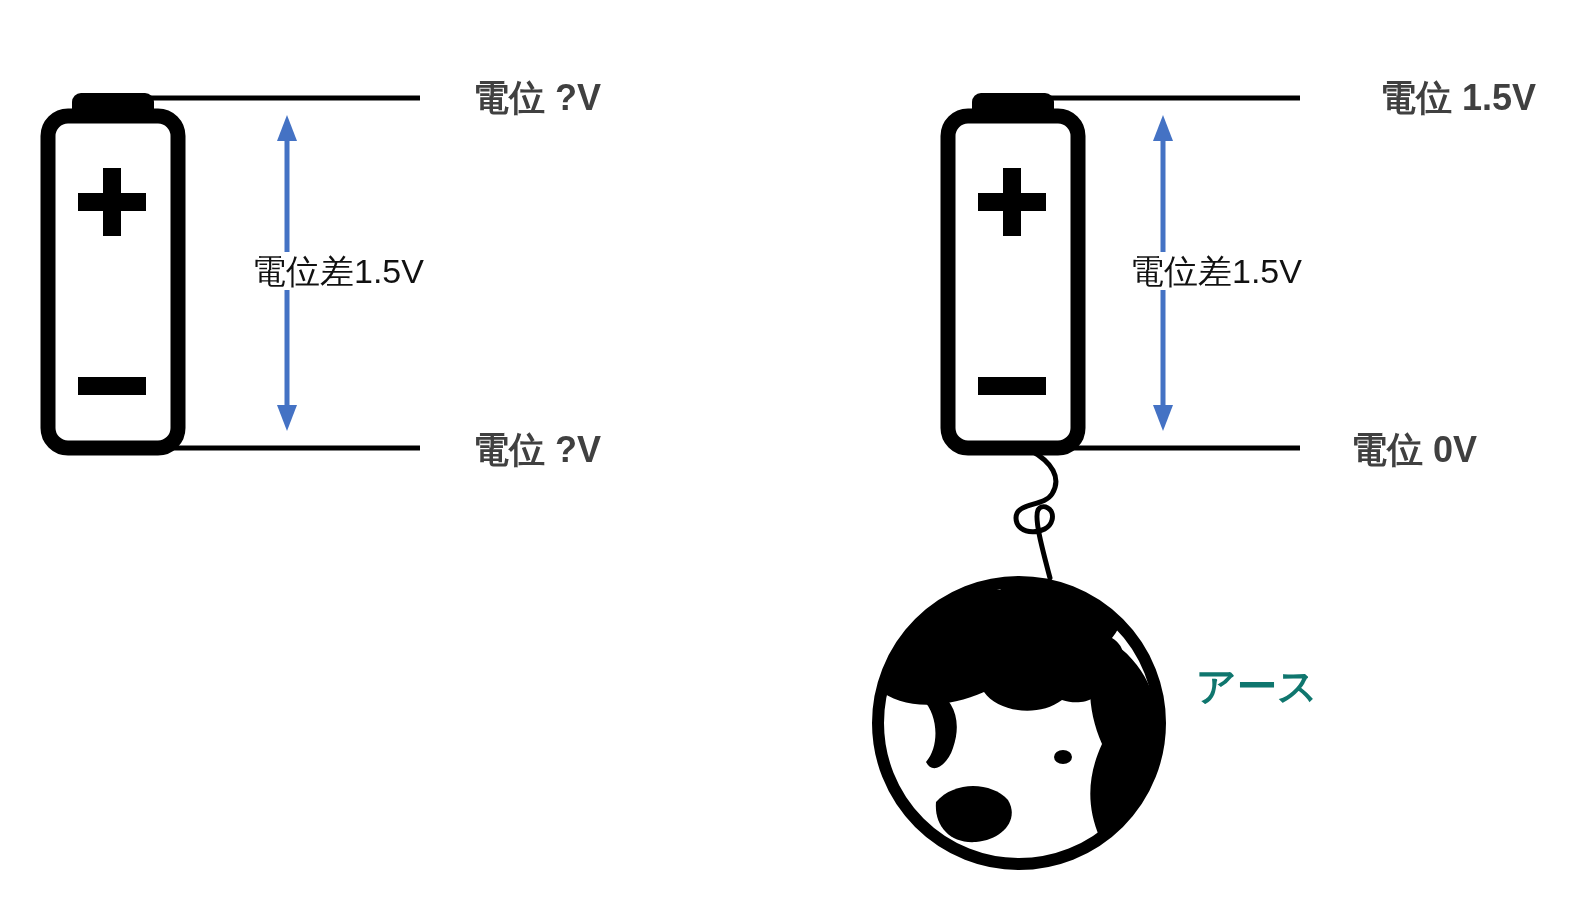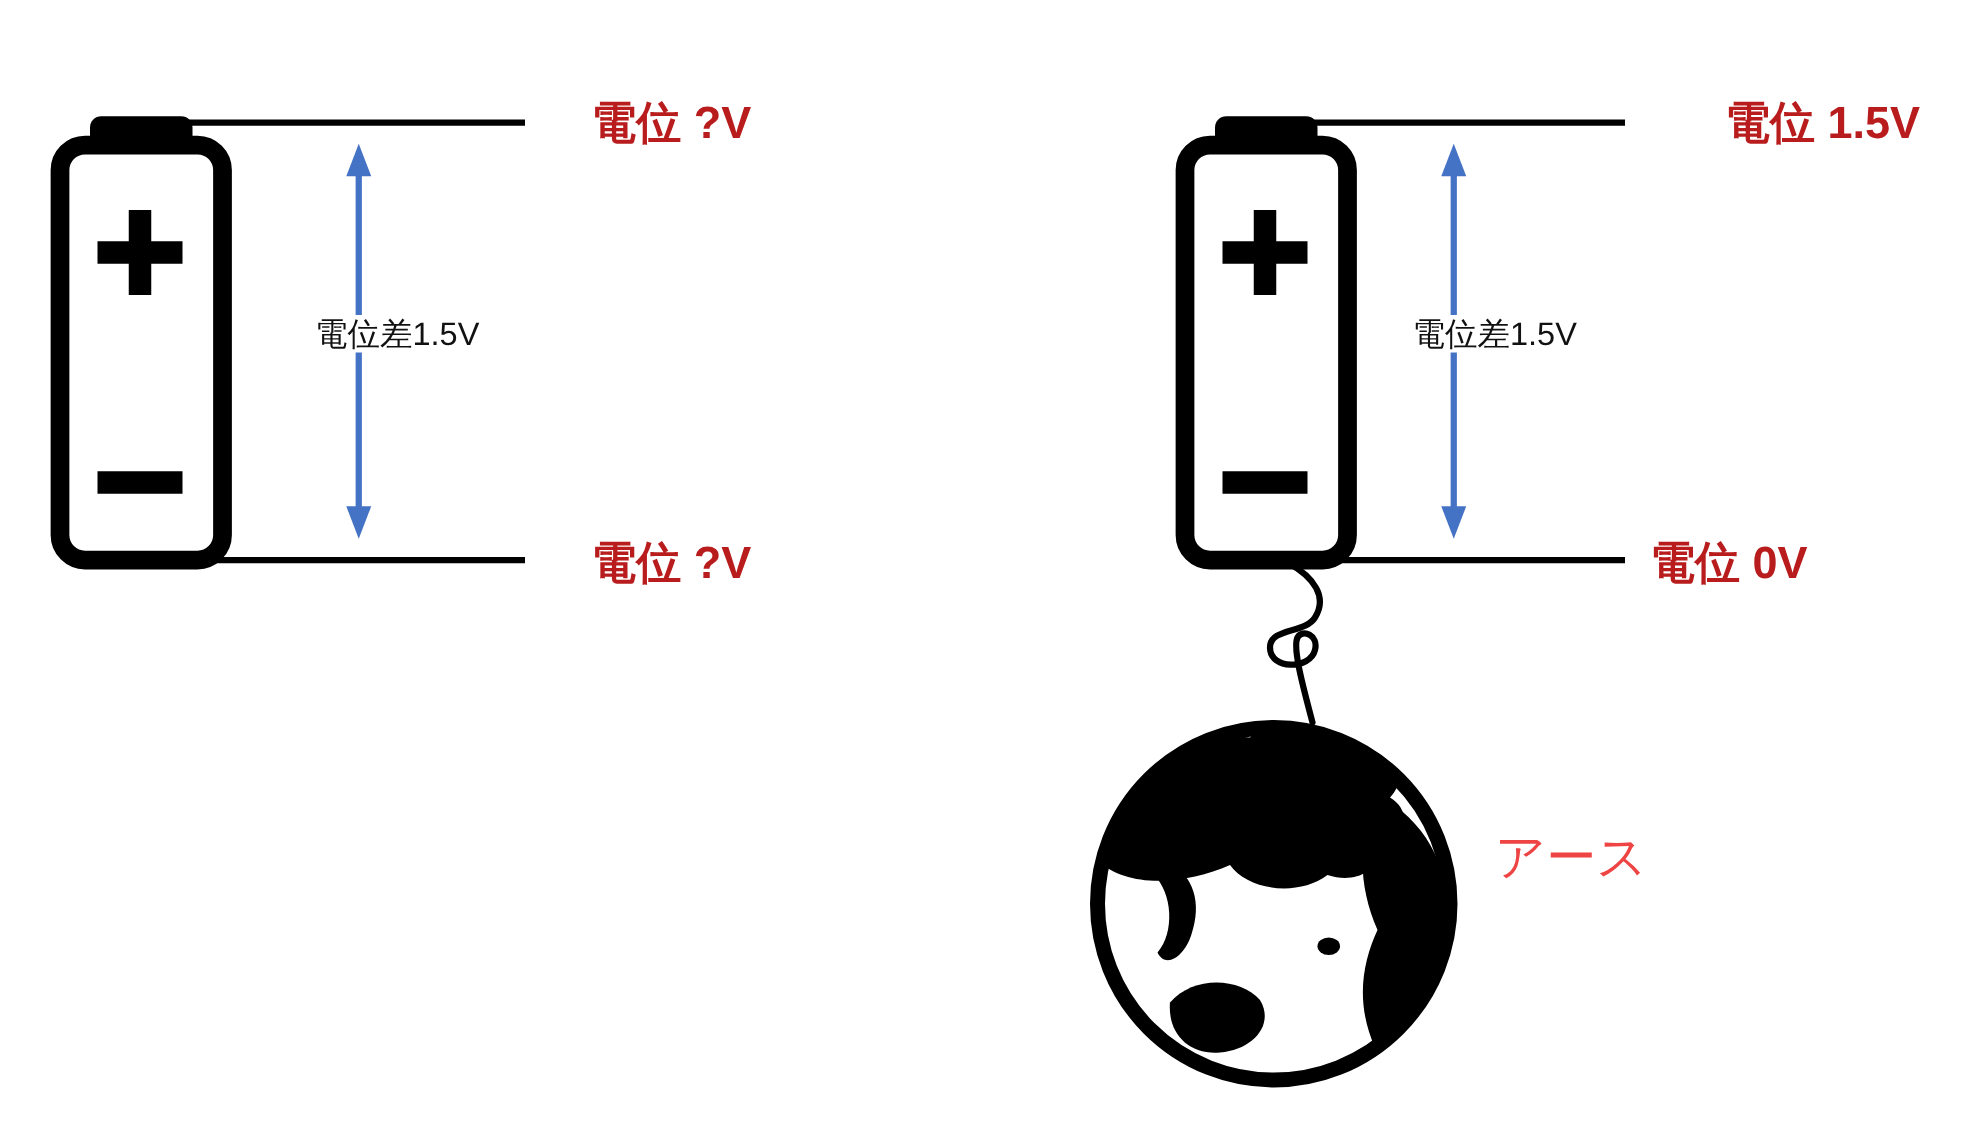--- a/index.html
+++ b/index.html
@@ -22,34 +22,34 @@
     width: 1570px;
     height: 902px;
   }
   .label {
     position: absolute;
     white-space: nowrap;
     line-height: 1;
     z-index: 5;
   }
   .red-label {
-    color: #b91c1c;
+    color: #404040;
     font-weight: 700;
     font-size: 36px;
   }
   .diff-label {
     color: #111111;
     font-weight: 400;
-    font-size: 26px;
+    font-size: 34px;
     background: #ffffff;
     padding: 2px 4px;
   }
   .ground-label {
-    color: #ef4444;
-    font-weight: 400;
+    color: #0f766e;
+    font-weight: 700;
     font-size: 40px;
   }
 </style>
 </head>
 <body>
 
 <div id="canvas">
 
   <svg id="diagram-svg" viewBox="0 0 1570 902" aria-hidden="true">
     <defs>
@@ -117,19 +117,19 @@
   </svg>
 
   <div class="label red-label" style="left:473px; top:80px;">電位 ?V</div>
 
   <div class="label red-label" style="left:473px; top:432px;">電位 ?V</div>
 
   <div class="label diff-label" style="left:248px; top:252px;">電位差1.5V</div>
 
   <div class="label red-label" style="left:1380px; top:80px;">電位 1.5V</div>
 
-  <div class="label red-label" style="left:1320px; top:432px;">電位 0V</div>
+  <div class="label red-label" style="left:1351px; top:432px;">電位 0V</div>
 
   <div class="label diff-label" style="left:1126px; top:252px;">電位差1.5V</div>
 
   <div class="label ground-label" style="left:1196px; top:666px;">アース</div>
 
 </div>
 
 </body></html>

